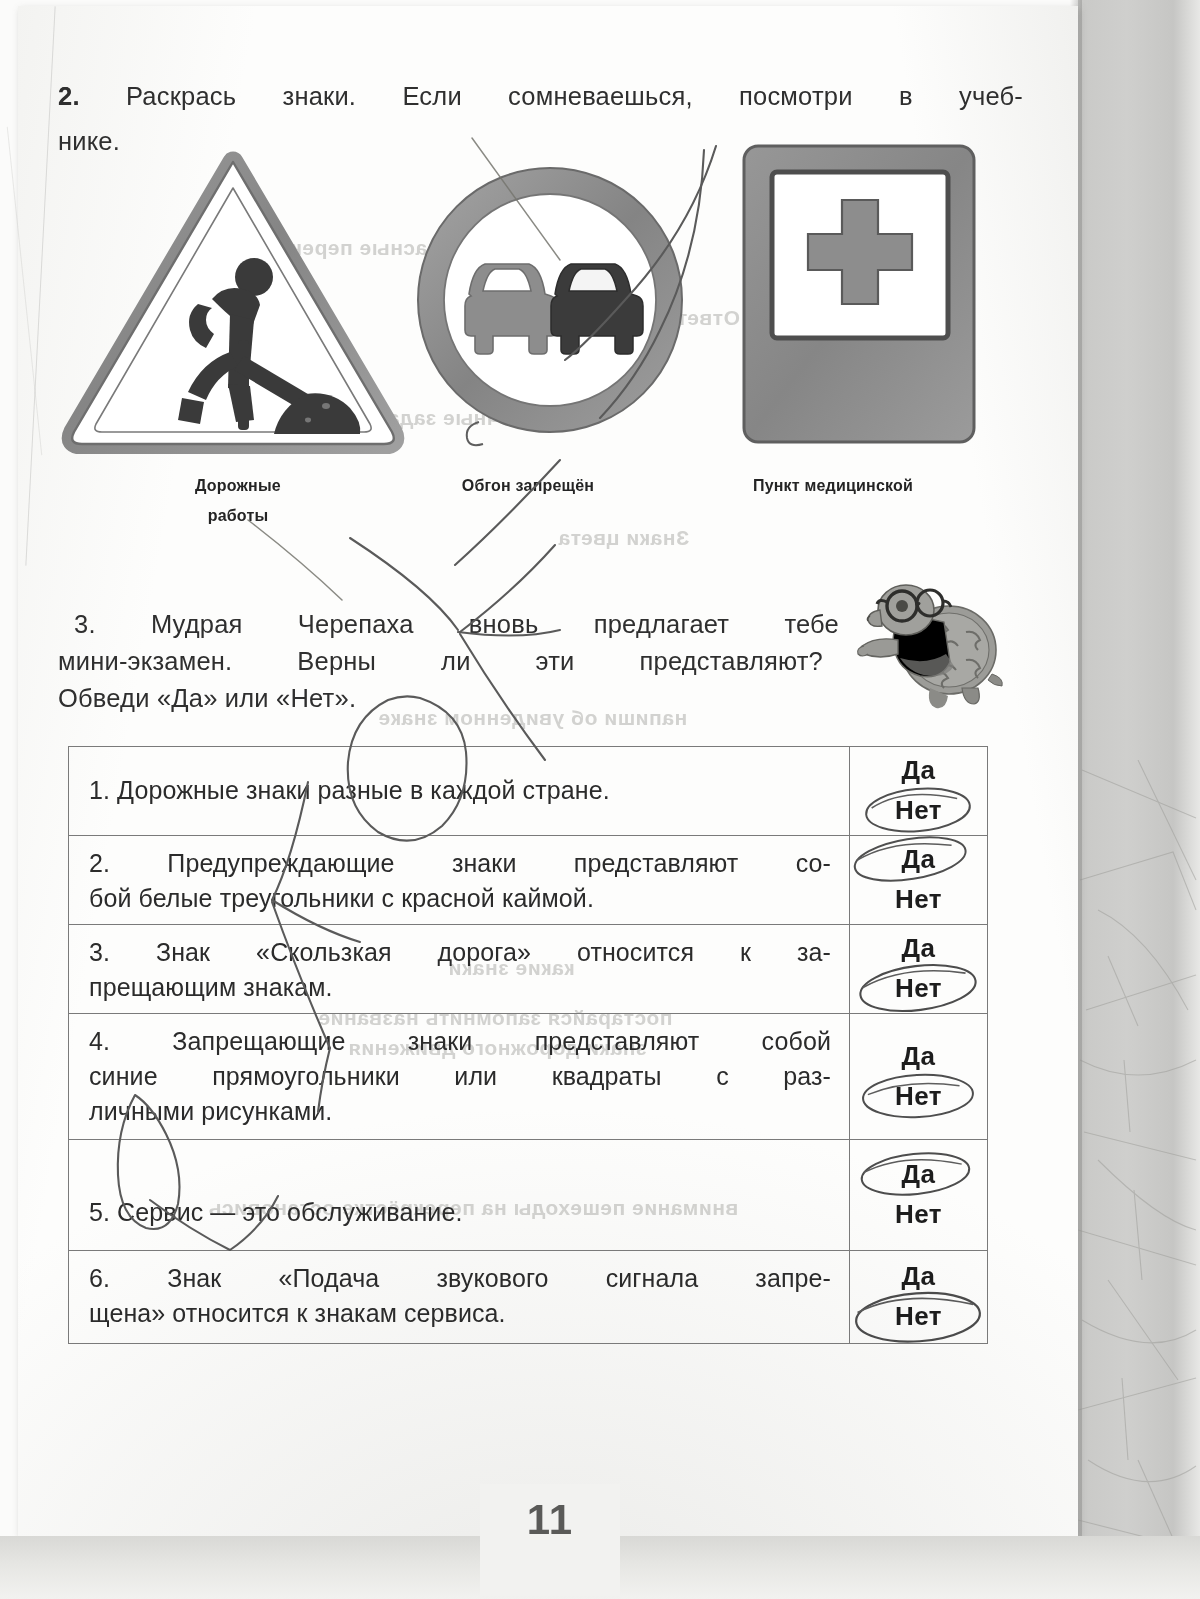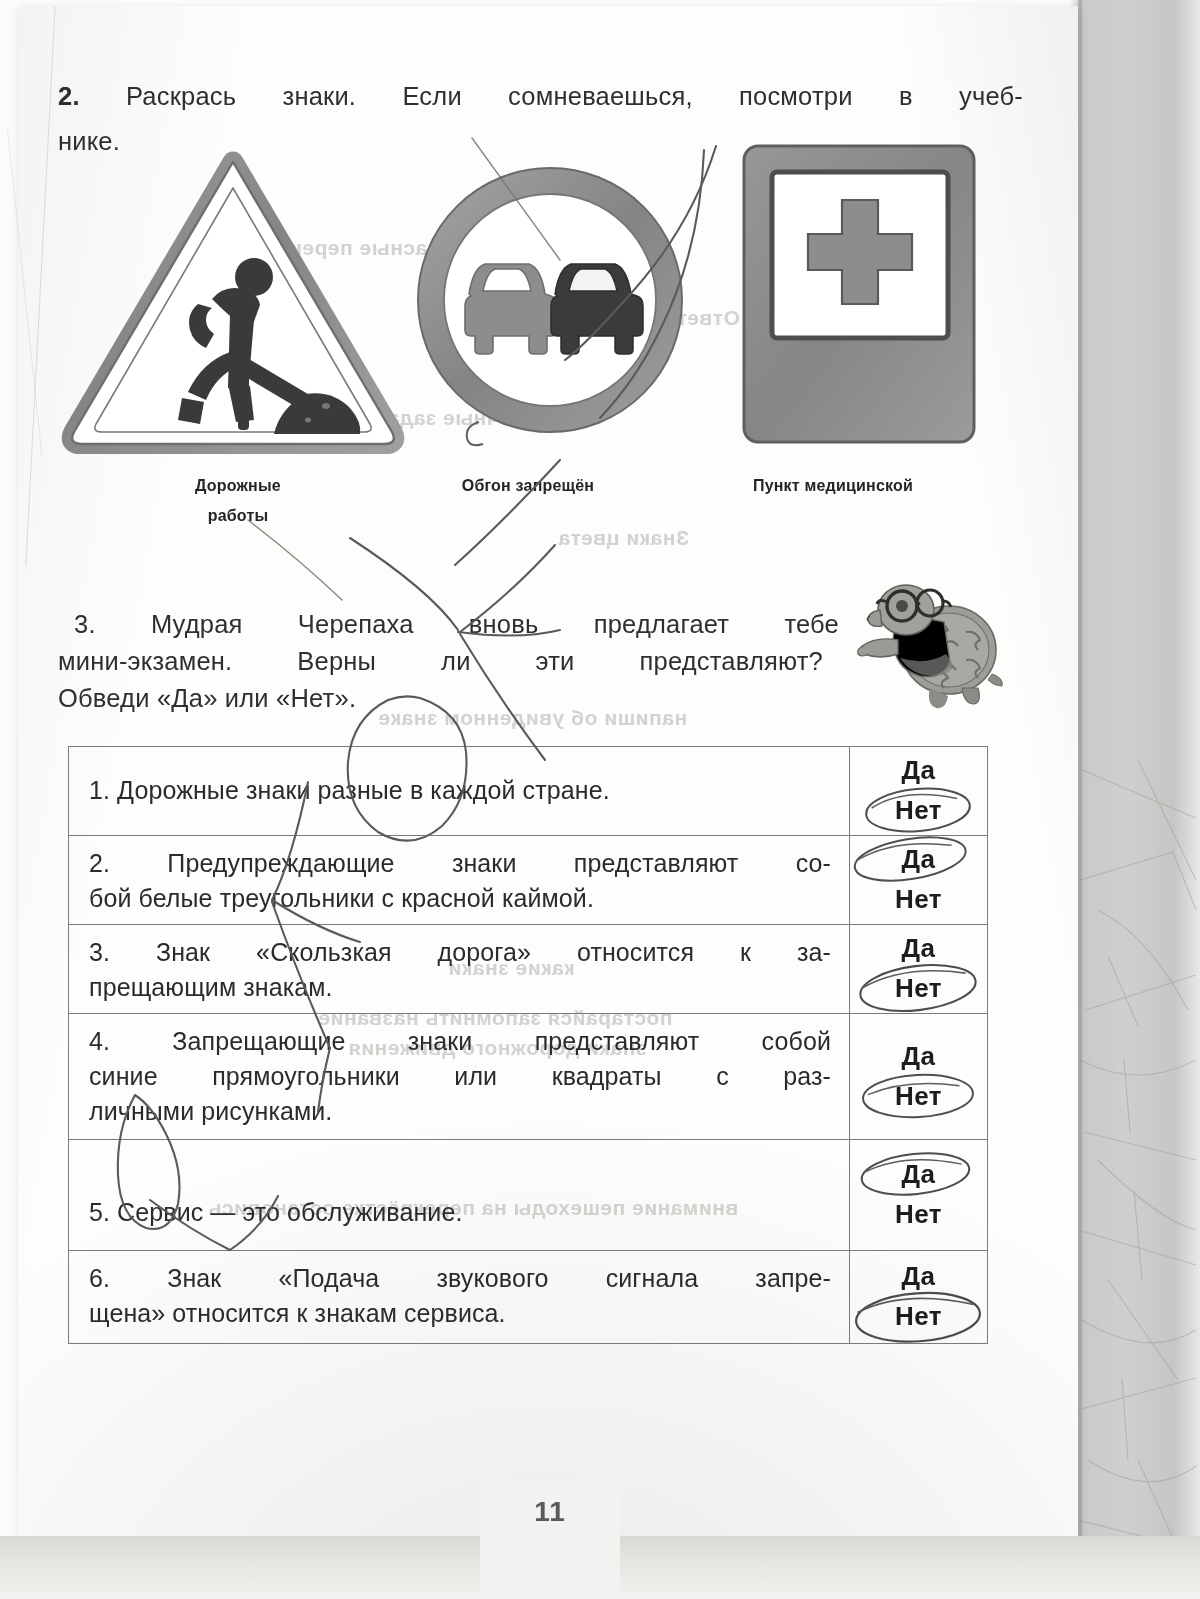--- a/index.html
+++ b/index.html
@@ -88,21 +88,21 @@
   .ans-slot { position:relative; display:inline-block; padding:2px 10px;text-align:center; }
   .circle-mark { position:absolute; left:50%; top:50%; z-index:1; pointer-events:none; }
 
   
   #pagenum-box {
     position:absolute; left:462px; top:1478px; width:140px; height:112px;
     background:#f2f2f0;
   }
   #pagenum {
     position:absolute; left:462px; top:1490px; width:140px;
-    text-align:center; font-weight:bold; font-size:28px; color:#5a5a58;
+    text-align:center; font-weight:bold; font-size:42px; color:#5a5a58;
     letter-spacing:1px;
   }
   #bottom-shadow{
     position:absolute; left:0; top:1536px; width:1200px; height:63px;
     background:linear-gradient(180deg,#d8d8d5 0%,#e6e6e3 45%,#f2f2f0 100%);
   }
 
   
   #pencil-layer { position:absolute; inset:0; pointer-events:none; }
 </style>

